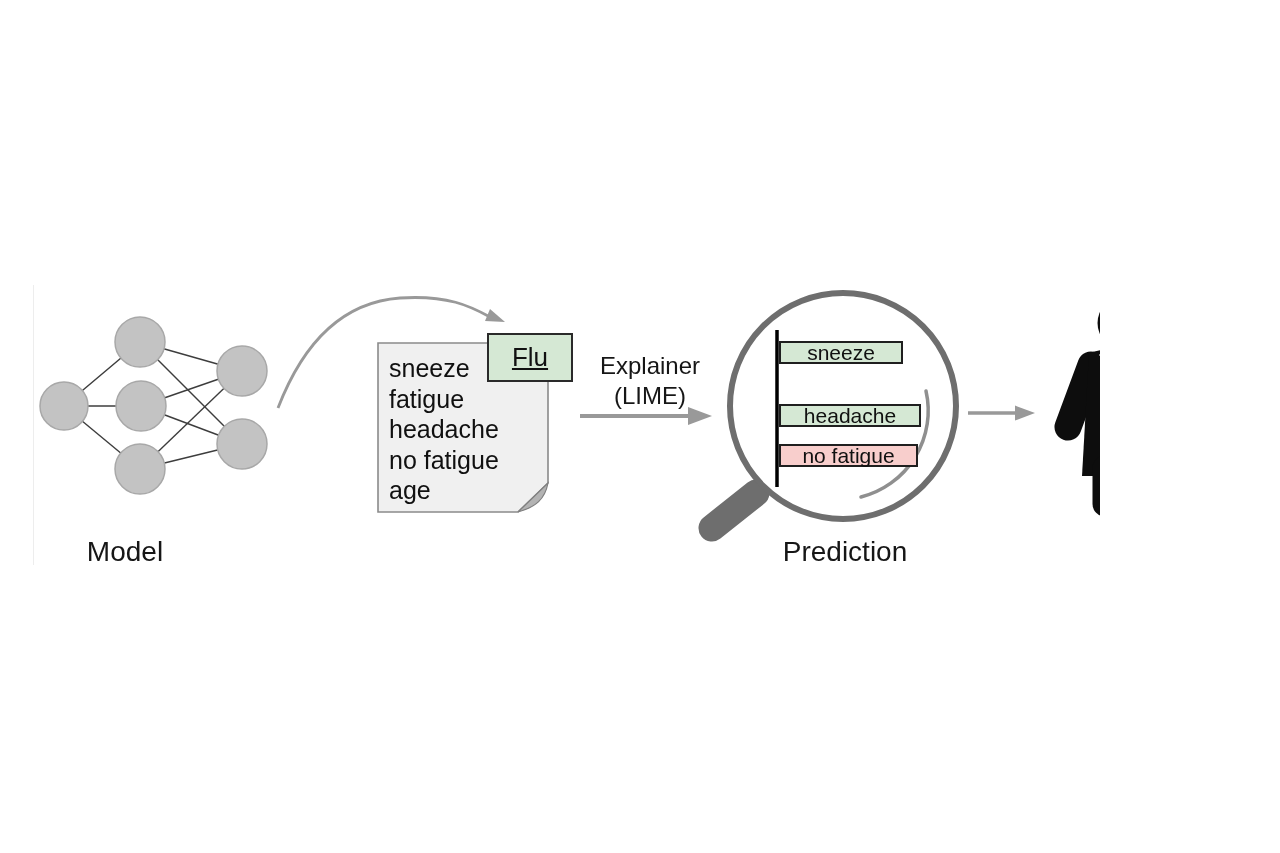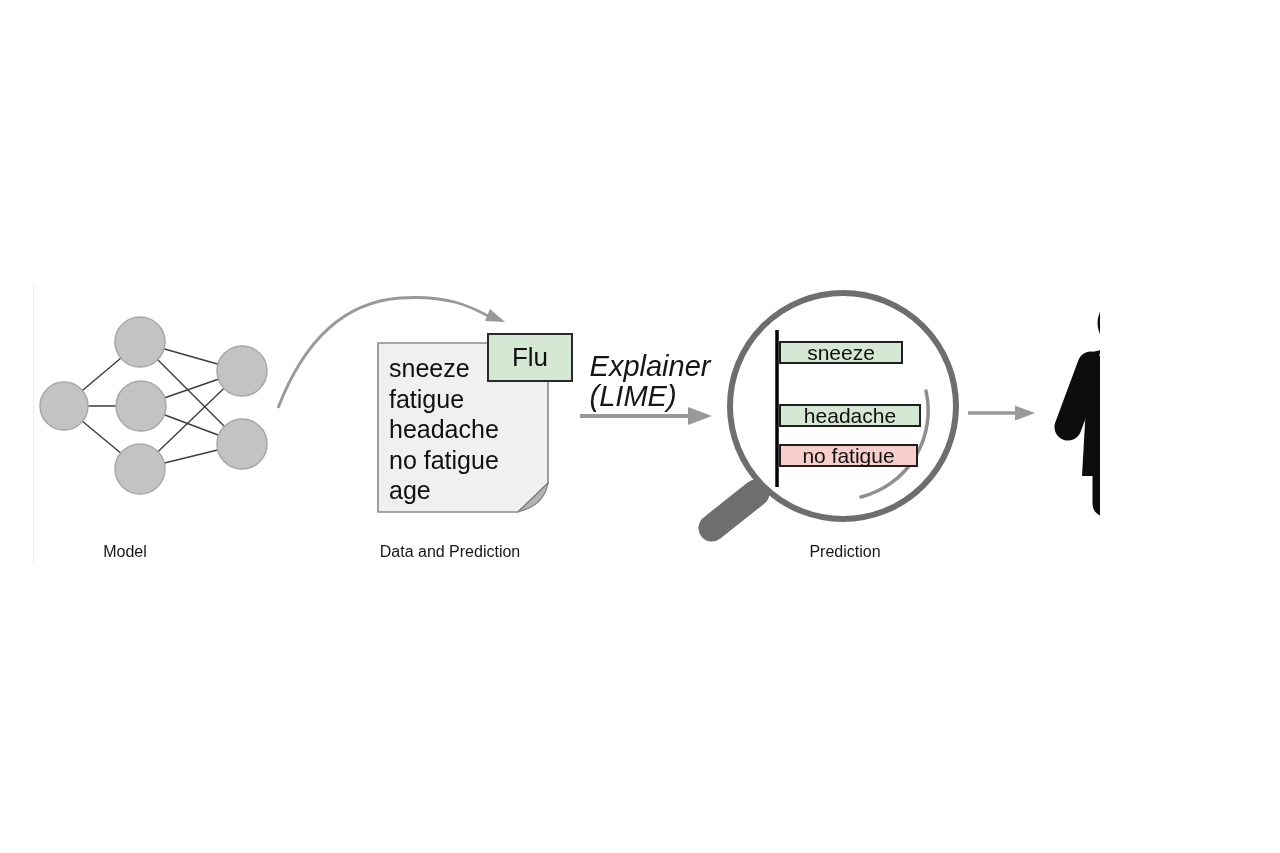--- a/index.html
+++ b/index.html
@@ -4,36 +4,36 @@
 <style>
   html,body{margin:0;padding:0;background:#ffffff;}
   .stage{
     position:relative;width:1100px;height:853px;overflow:hidden;
     font-family:"Liberation Sans", sans-serif;color:#141414;background:#ffffff;
   }
   .layer{position:absolute;left:0;top:0;width:1280px;height:853px;}
   svg{display:block;}
   .abs{position:absolute;}
   .caption{
-    font-size:16px;line-height:26px;color:#161616;white-space:nowrap;
+    font-size:28px;line-height:26px;color:#161616;white-space:nowrap;
     transform:translateX(-50%);text-align:right;
   }
   .note-text{
     left:389px;top:353px;font-size:25px;line-height:30.5px;color:#101010;
   }
   .note-text span{display:block;white-space:nowrap;}
   .flu-box{
     left:487px;top:333px;width:86px;height:49px;
     border:2px solid #2a2a2a;box-sizing:border-box;
     display:flex;align-items:center;justify-content:center;
     font-size:26px;color:#111;
   }
   .explainer-label{
-    left:650px;top:351px;font-size:29px;line-height:30px;
-    transform:translateX(-50%);text-align:left;white-space:nowrap;color:#161616;font-style:italic;
+    left:650px;top:351px;font-size:24px;line-height:30px;
+    transform:translateX(-50%);text-align:center;white-space:nowrap;color:#161616;
   }
   .bar{
     border:2px solid #1f1f1f;box-sizing:border-box;
     display:flex;align-items:center;justify-content:center;
     font-size:21px;line-height:21px;color:#101010;white-space:nowrap;
   }
   .bar-sneeze{left:779px;top:341px;width:124px;height:23px;}
   .bar-headache{left:779px;top:404px;width:142px;height:23px;}
   .bar-nofatigue{left:779px;top:444px;width:139px;height:23px;}
 </style>
@@ -109,28 +109,27 @@
   </svg>
 
   <div class="abs note-text">
     <span>sneeze</span>
     <span>fatigue</span>
     <span>headache</span>
     <span>no fatigue</span>
     <span>age</span>
   </div>
 
-  <div class="abs flu-box" style="background-color: rgb(213, 232, 212);">Flu</div>
+  <div class="abs flu-box" style="background-color: rgb(213, 232, 212); text-decoration: underline;">Flu</div>
 
   <div class="abs explainer-label">
     <span>Explainer</span><br>
     <span>(LIME)</span>
   </div>
 
   <div class="abs bar bar-sneeze" style="background-color: rgb(213, 232, 212);">sneeze</div>
   <div class="abs bar bar-headache" style="background-color: rgb(213, 232, 212);">headache</div>
   <div class="abs bar bar-nofatigue" style="background-color: rgb(248, 206, 204);">no fatigue</div>
 
   <div class="abs caption" style="left:125px;top:539px">Model</div>
-  <div class="abs caption" style="left:450px;top:539px">Data and Prediction</div>
   <div class="abs caption" style="left:845px;top:539px">Prediction</div>
 
 </div>
 
 </body></html>

